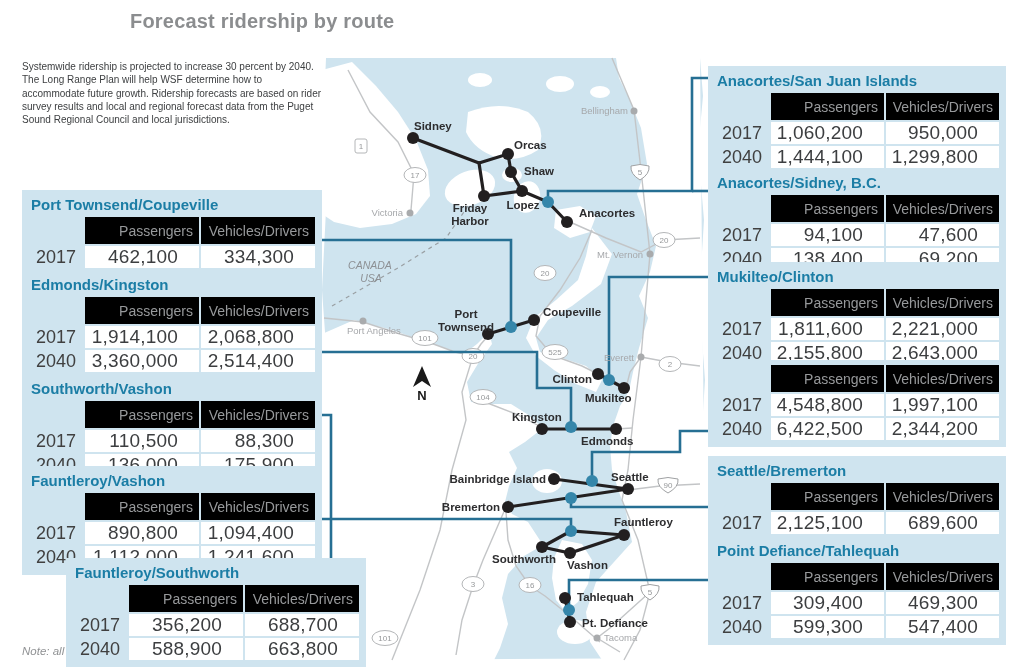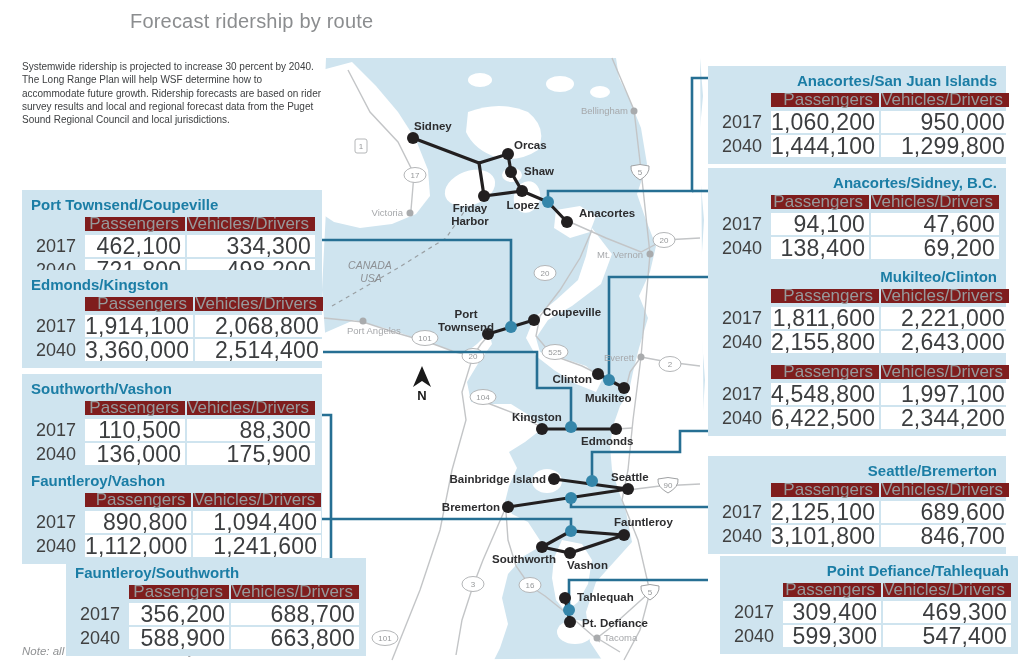--- a/index.html
+++ b/index.html
@@ -1,31 +1,31 @@
 <!DOCTYPE html>
 <html><head>
 <meta charset="utf-8">
 <style>
   html,body{margin:0;padding:0;background:#fff;}
   #canvas{position:relative;width:1024px;height:669px;background:#ffffff;overflow:hidden;
           font-family:"Liberation Sans", sans-serif;}
   .abs{position:absolute;}
-  #page-title{left:130px;top:10px;font-size:20px;font-weight:normal;color:#8b8d8f;letter-spacing:.2px;}
+  #page-title{left:130px;top:10px;font-size:20px;font-weight:bold;color:#8b8d8f;letter-spacing:.2px;}
   #intro{left:22px;top:60px;width:302px;font-size:10px;line-height:1.33;color:#3e4042;}
   #note{left:22px;top:645px;font-size:11.5px;font-style:italic;color:#909294;}
   svg.map{position:absolute;left:0;top:0;z-index:1;}
   .rtable{position:absolute;z-index:2;background:#cfe4ef;padding:5px 7px 7px 7px;box-sizing:border-box;width:300px;}
-  .rtable.right{width:298px;text-align:right;}
+  .rtable.right{width:298px;}
   .rt-title{color:#1b7da5;font-weight:bold;font-size:15px;padding:1px 2px 4px 2px;white-space:nowrap;}
   .rt-grid{display:grid;grid-template-columns:54px 1fr 1fr;gap:2px;}
   .c{display:flex;align-items:center;box-sizing:border-box;}
-  .colh{background:#7f1d1d;color:#97999b;font-size:17px;justify-content:flex-end;padding-right:6px;height:14px;white-space:nowrap;}
+  .colh{background:#000000;color:#97999b;font-size:14px;justify-content:flex-end;padding-right:6px;height:27px;white-space:nowrap;}
   .corner{background:transparent;height:16px;}
   .yr{color:#404040;font-size:18px;justify-content:center;height:22px;}
-  .val{background:#ffffff;color:#3c3e40;font-size:23px;justify-content:flex-end;padding-right:4px;height:22px;letter-spacing:.2px;}
+  .val{background:#ffffff;color:#3c3e40;font-size:19px;justify-content:flex-end;padding-right:21px;height:22px;letter-spacing:.2px;}
   text{font-family:"Liberation Sans", sans-serif;}
   .tlabel{font-size:11.5px;font-weight:bold;fill:#2d2d2f;}
   .clabel{font-size:9.5px;fill:#a6a8ab;}
   .blabel{font-size:10.5px;font-style:italic;fill:#8d9094;}
   .shieldtxt{font-size:8px;fill:#96989a;}
 </style>
 </head>
 <body>
 
 <div id="canvas">
@@ -393,21 +393,21 @@
       <div class="c colh">Vehicles/Drivers</div>
       <div class="c yr">2017</div>
       <div class="c val">2,125,100</div>
       <div class="c val">689,600</div>
       <div class="c yr">2040</div>
       <div class="c val">3,101,800</div>
       <div class="c val">846,700</div>
     </div>
   </div>
 
-  <div class="rtable right" style="left:708px;top:556px;margin-left:12px;">
+  <div class="rtable right" style="left:708px;top:536px;">
     <div class="rt-title">Point Defiance/Tahlequah</div>
     <div class="rt-grid">
       <div class="c corner"></div>
       <div class="c colh">Passengers</div>
       <div class="c colh">Vehicles/Drivers</div>
       <div class="c yr">2017</div>
       <div class="c val">309,400</div>
       <div class="c val">469,300</div>
       <div class="c yr">2040</div>
       <div class="c val">599,300</div>

